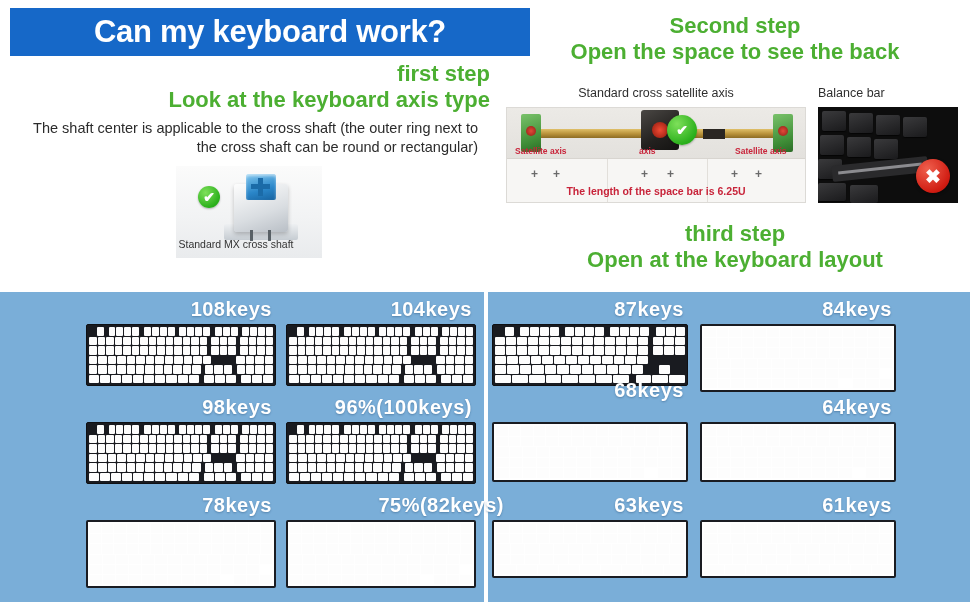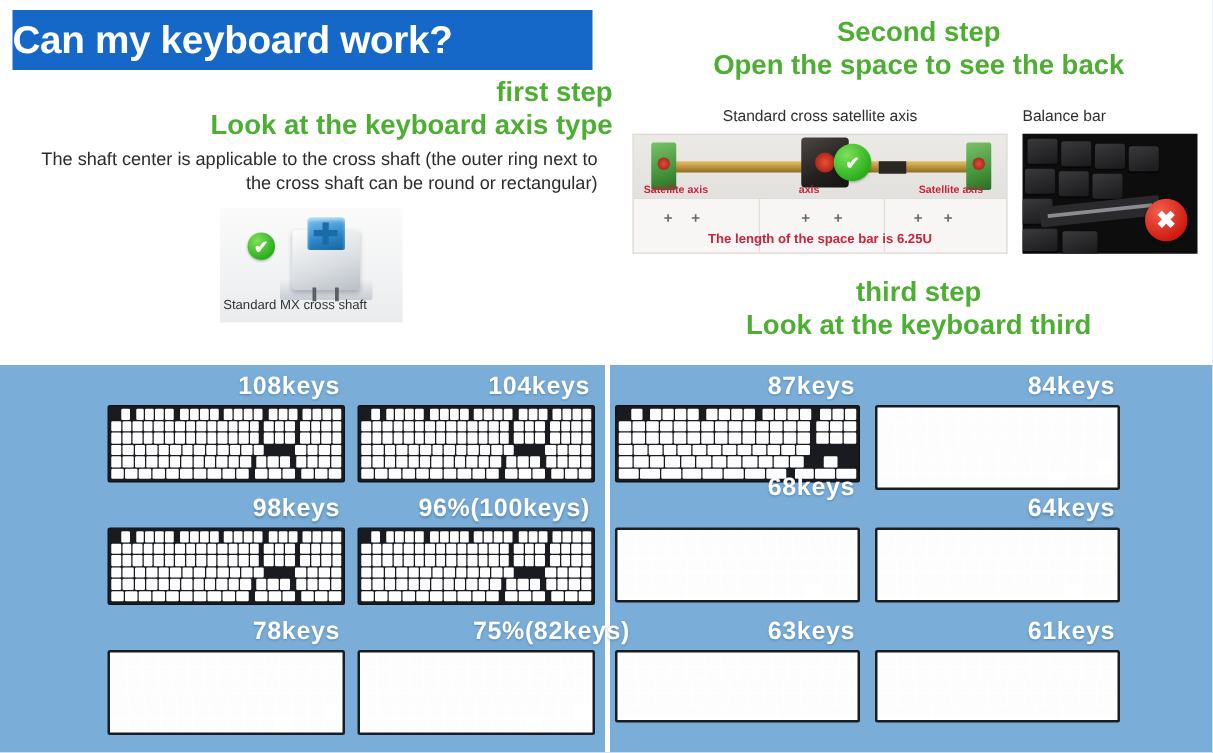--- a/index.html
+++ b/index.html
@@ -2,22 +2,22 @@
 <html><head>
 <meta charset="utf-8">
 <title>Can my keyboard work?</title>
 <style>
   * { box-sizing: border-box; margin:0; padding:0; }
   html,body { width:970px; height:602px; overflow:hidden; background:#ffffff;
     font-family:"Liberation Sans", sans-serif; }
   #page { position:relative; width:970px; height:602px; background:#fff; }
 
   
-  .banner { position:absolute; left:10px; top:8px; width:464px; height:48px;
-    background:#1668c8; display:flex; align-items:center; }
+  .banner { position:absolute; left:10px; top:8px; width:520px; height:48px;
+    background:#1668c8; display:flex; align-items:center; justify-content:center; }
   .banner-text { color:#ffffff; font-size:31px; font-weight:bold; letter-spacing:-0.3px;
     white-space:nowrap; }
 
   
   .step1 { position:absolute; left:14px; top:62px; width:476px; text-align:right; }
   .step-kicker { color:#4caf32; font-size:22px; font-weight:bold; line-height:1.12; }
   .step-title { color:#4caf32; font-size:22px; font-weight:bold; line-height:1.18; }
   .step-body { color:#2b2b2b; font-size:14.5px; line-height:1.35; margin-top:6px;
     padding:0 12px; }
 
@@ -186,21 +186,21 @@
     <div class="bal-key" style="left:0px;  top:52px; width:24px; height:20px;"></div>
     <div class="bal-key" style="left:0px;  top:76px; width:28px; height:18px;"></div>
     <div class="bal-key" style="left:32px; top:78px; width:28px; height:18px;"></div>
     <div class="bal-slot"></div>
     <div class="bal-wire"></div>
     <div class="x-badge"></div>
   </div>
 
   <div class="step3">
     <div class="step-kicker">third step</div>
-    <div class="step-title">Look at the keyboard third</div>
+    <div class="step-title">Open at the keyboard layout</div>
   </div>
 
   <div class="panel" id="panel">
     <div class="panel-split"></div>
   <div class="cell-label" style="left: 272px; top: 6px; transform: translateX(-100%);">108keys</div>
       <div class="kb" style="left: 86px; top: 32px; width: 190px; height: 62px;">
         <div class="kb-row">
           <div class="kc dark"></div>
           <div class="kc"></div>
           <div class="kc gap" style="flex: 0.4 1 0%;"></div>

